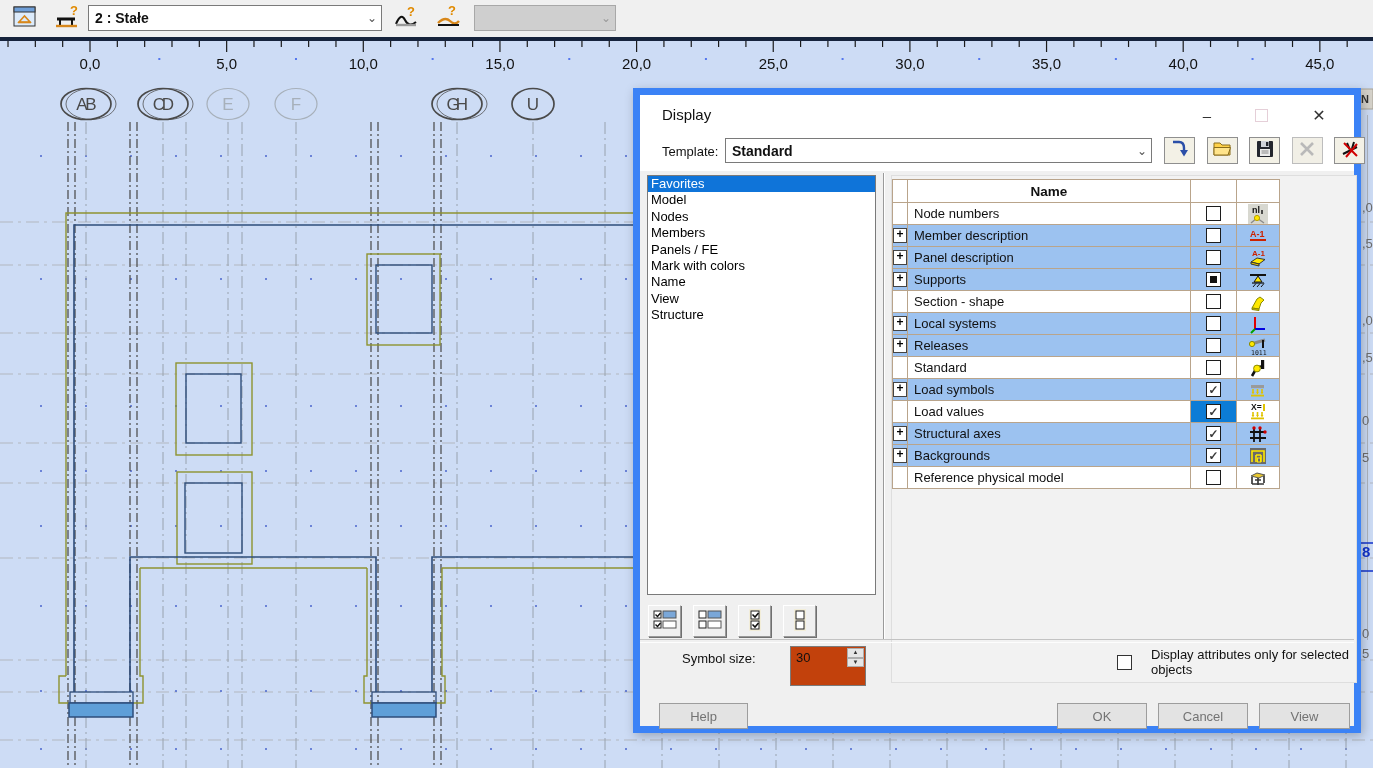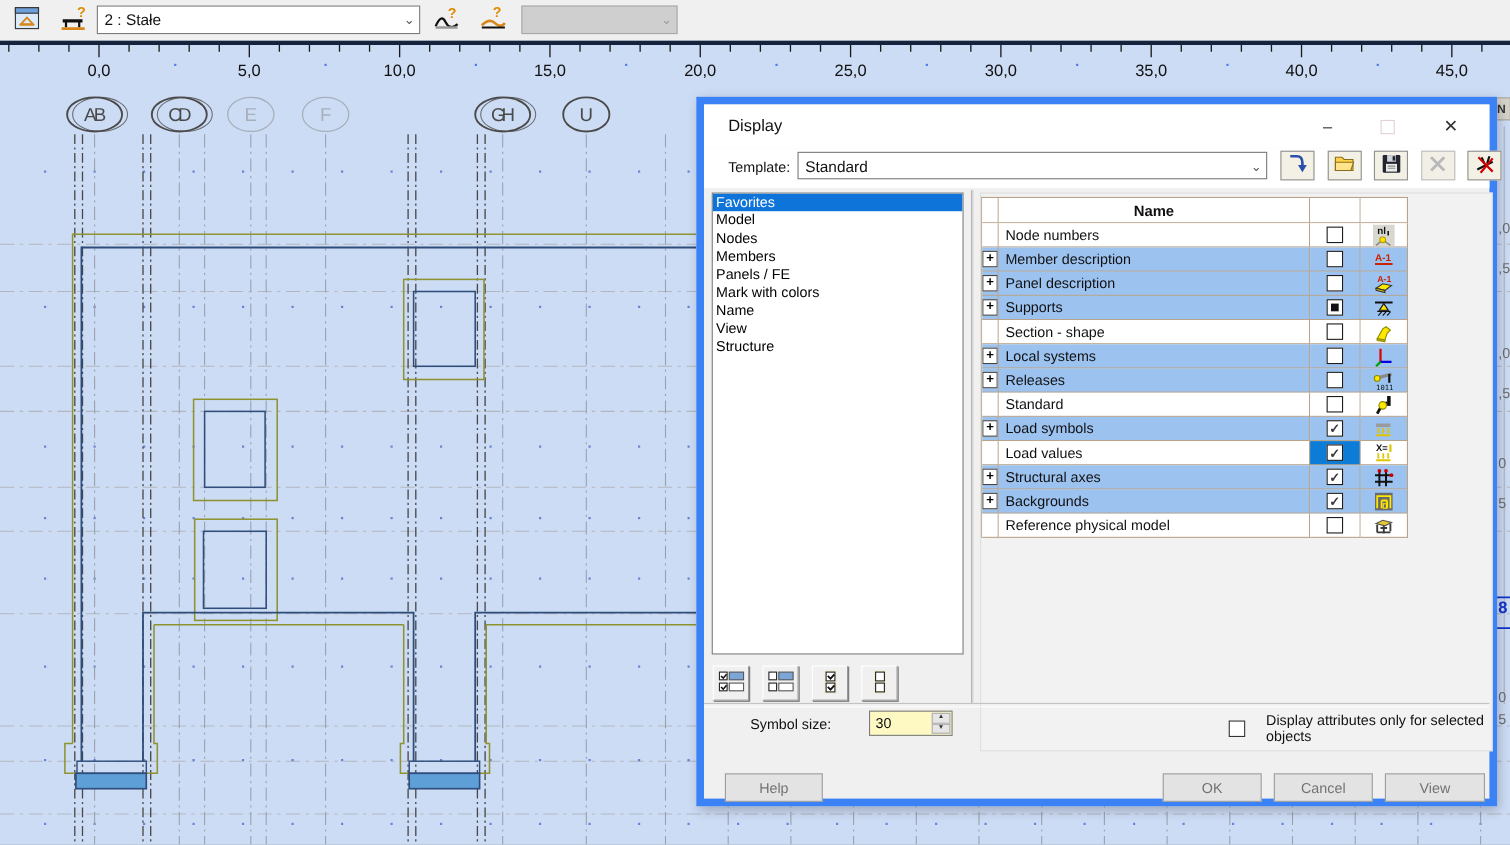--- a/index.html
+++ b/index.html
@@ -4,21 +4,21 @@
 <style>
   html,body{margin:0;padding:0;background:#888;}
   .app{position:relative;width:1373px;height:768px;overflow:hidden;
        font-family:"Liberation Sans",sans-serif;background:#cddcf5;}
   
   .toolbar{position:absolute;left:0;top:0;width:1373px;height:37px;background:#f0f0f0;}
   .darkstrip{position:absolute;left:0;top:37px;width:1373px;height:4px;background:#16233c;}
   .tbi{position:absolute;top:3px;width:34px;height:30px;background:#f0f0f0;border:1px solid transparent;padding:0;display:flex;align-items:center;justify-content:center;}
   .combo{position:absolute;top:5px;height:26px;background:#fff;border:1px solid #7a7a7a;box-sizing:border-box;
          display:flex;align-items:center;font-size:14px;color:#111;}
-  .combo .val{flex:1;padding-left:6px;white-space:nowrap;overflow:hidden;}
+  .combo .val{flex:1;padding-left:6px;white-space:nowrap;overflow:hidden;font-weight:bold;}
   .combo .chev{width:18px;text-align:center;color:#555;font-size:12px;}
   .combo.disabled{background:#cfcfcf;border-color:#a8a8a8;}
   .combo.disabled .chev{color:#9a9a9a;}
   
   .canvas{position:absolute;left:0;top:41px;width:1373px;height:727px;background:#cddcf5;}
   
   .dlg{position:absolute;left:633px;top:88px;width:728px;height:645px;background:#f0f0f0;
        border:7px solid #3b82f6;box-sizing:border-box;box-shadow:2px 3px 10px rgba(0,0,0,.25);
        font-size:13px;color:#111;padding-left:32px;}
   .titlebar{position:absolute;left:0;top:0;width:100%;height:40px;background:#fff;}
@@ -56,21 +56,21 @@
   .selcell{background:#0c7cd6;}
   .namecell{padding-left:6px;font-size:13px;white-space:nowrap;}
   .plusbox{width:13px;height:13px;border:1px solid #444;background:#fff;margin-left:0px;
            font-size:12px;line-height:11px;text-align:center;font-weight:bold;color:#000;}
   .cb{width:15px;height:15px;background:#fff;border:1.6px solid #1c1c1c;box-sizing:border-box;margin:0 auto;
       display:flex;align-items:center;justify-content:center;font-size:12px;color:#3a3a3a;font-weight:bold;}
   .cb .ind{width:7px;height:7px;background:#111;}
   .iconwrap{margin:0 auto;width:20px;height:20px;display:flex;align-items:center;justify-content:center;}
   
   .symlabel{position:absolute;left:42px;top:556px;}
-  .spin{position:absolute;left:150px;top:551px;width:76px;height:23px;background:#fef9c3;border:1px solid #7a7a7a;box-sizing:border-box;}
+  .spin{position:absolute;left:150px;top:551px;width:76px;height:40px;background:#c2410c;border:1px solid #7a7a7a;box-sizing:border-box;}
   .spin .v{position:absolute;left:5px;top:3px;font-size:13px;}
   .spin .arrows{position:absolute;right:1px;top:1px;width:17px;height:19px;display:flex;flex-direction:column;}
   .spin .arrows button{flex:1;border:1px solid #adadad;background:#e6e6e6;font-size:6px;line-height:5px;padding:0;color:#333;}
   .selobj{position:absolute;left:477px;top:552px;width:242px;display:flex;align-items:center;gap:19px;}
   .selobj .box{width:13px;height:13px;border:1px solid #333;background:#fff;flex:0 0 auto;}
   .selobj .lbl{font-size:13px;line-height:15px;}
   .btn{position:absolute;top:608px;height:26px;background:#e3e3e3;border:1px solid #9d9d9d;
        font-size:13px;color:#737373;font-family:"Liberation Sans",sans-serif;}
   .btn-help{left:19px;width:89px;} .btn-ok{left:417px;width:90px;}
   .btn-cancel{left:518px;width:90px;} .btn-apply{left:619px;width:91px;}

